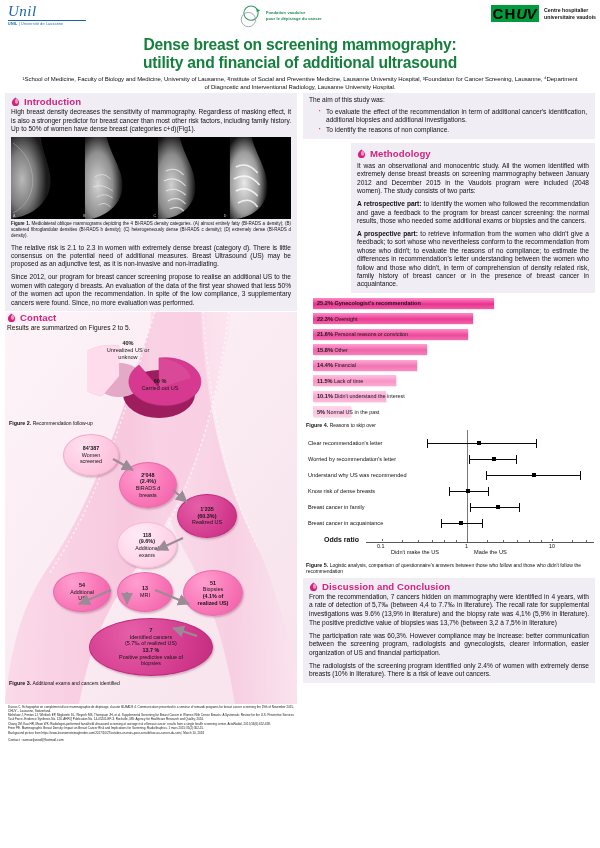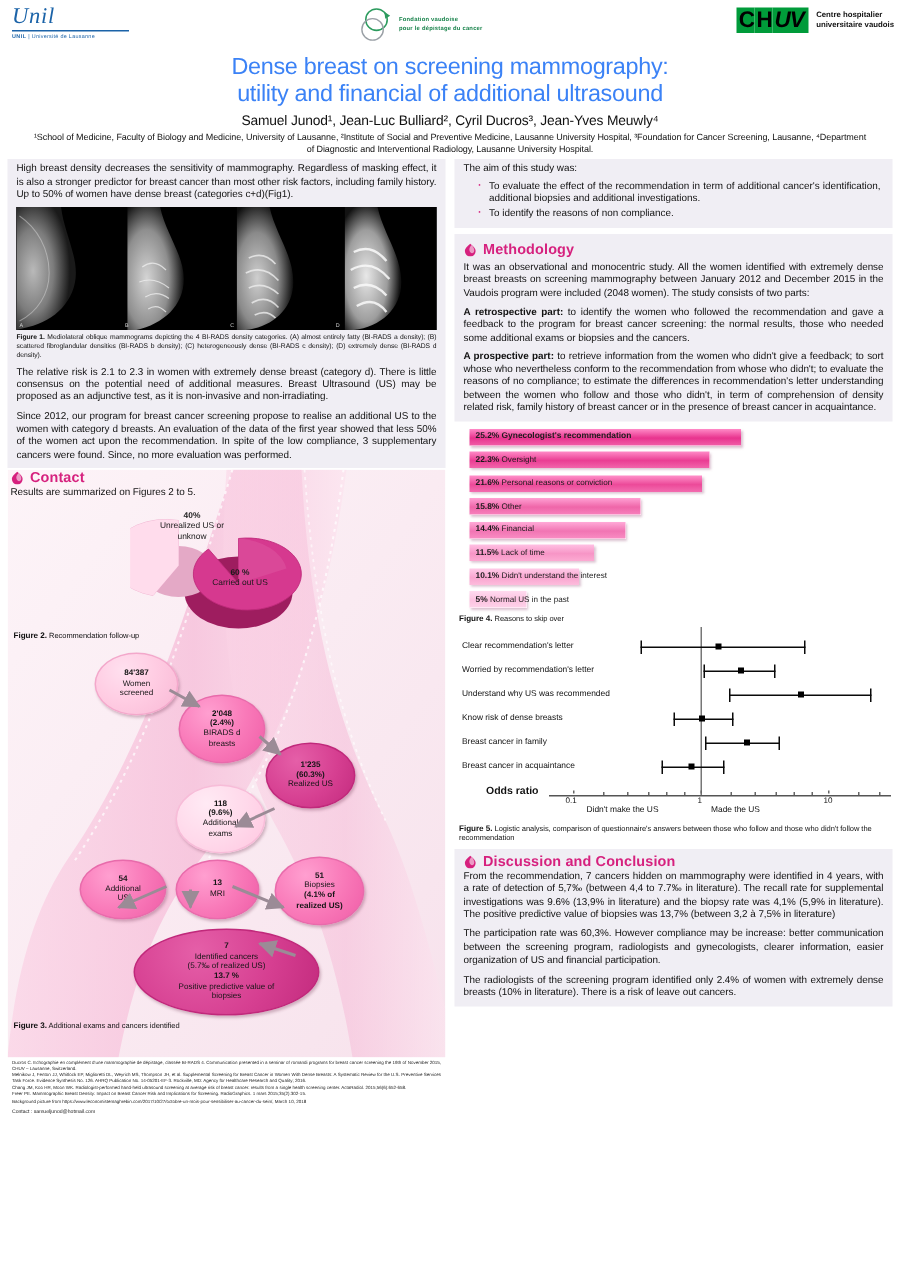--- a/index.html
+++ b/index.html
@@ -35,21 +35,21 @@
   .chuv-h { background: #009b3a; color: #000; font-weight: bold; font-size: 15px;
             line-height: 17px; padding: 0 1px; letter-spacing: -1px; }
   .chuv-uv { background: #009b3a; color: #000; font-weight: bold; font-size: 15px;
              line-height: 17px; padding: 0 3px 0 1px; letter-spacing: -0.5px;
              font-style: italic; }
   .chuv-txt { font-size: 5.2px; color: #111; line-height: 6.6px; font-weight: bold; }
 
   
   .titleblock { text-align: center; padding: 2px 14px 0; }
   .ttl {
-    color: #3b82f6; font-weight: normal; font-size: 15.6px;
+    color: #15803d; font-weight: bold; font-size: 15.6px;
     line-height: 18px; letter-spacing: -.2px;
   }
   .authors { font-size: 9.2px; color: #111; margin-top: 3px; letter-spacing: -.1px; }
   .affil { font-size: 6.0px; color: #111; line-height: 8.2px; margin-top: 3px;
            padding: 0 6px; letter-spacing: -.05px; }
 
   
   .cols { position: relative; display: flex; gap: 6px; padding: 2px 5px 0; }
   .col { width: 292px; position: relative; }
 
@@ -181,29 +181,35 @@
       <div class="chuv-txt">
         <div>Centre hospitalier</div>
         <div>universitaire vaudois</div>
       </div>
     </div>
   </div>
 
   <div class="titleblock">
     <div class="ttl">Dense breast on screening mammography:</div>
     <div class="ttl">utility and financial of additional ultrasound</div>
-    <div class="authors">Samuel Junod¹, Jean-Luc Bulliard², Cyril Ducros³, Jean-Yves Meuwly⁴</div>
     <div class="affil">¹School of Medicine, Faculty of Biology and Medicine, University of Lausanne, ²Institute of Social and Preventive Medicine, Lausanne University Hospital, ³Foundation for Cancer Screening, Lausanne, ⁴Department of Diagnostic and Interventional Radiology, Lausanne University Hospital.</div>
   </div>
 
   <div class="cols">
 
     <div class="col">
 
       <div class="panel">
+        <div class="sechead">
+          <svg class="bullet" viewBox="0 0 20 20">
+            <path d="M10 1 C5 5 2 8 2 12 a8 8 0 0 0 16 0 c0-4-3-7-8-11z" fill="#d6217e"></path>
+            <path d="M12 3 C9 6 8 9 9 12 c1 3 4 4 6 2 2-2 1-7-3-11z" fill="#ffffff" opacity=".55"></path>
+          </svg>
+          <h2>Introduction</h2>
+        </div>
         <div class="body-txt">
           <p>High breast density decreases the sensitivity of mammography. Regardless of masking effect, it is also a stronger predictor for breast cancer than most other risk factors, including family history. Up to 50% of women have dense breast (categories c+d)(Fig1).</p>
         </div>
 
         <div class="mammo-row">
           <div class="mammo">
             <svg width="100%" height="100%" viewBox="0 0 70 82" preserveAspectRatio="none">
               <defs>
                 <radialGradient id="ga" cx="28%" cy="52%" r="62%">
                   <stop offset="0%" stop-color="#b9b9b9"></stop>
@@ -410,21 +416,21 @@
     <div class="col">
 
       <div class="panel">
         <div class="body-txt">The aim of this study was:</div>
         <ul class="bullets">
           <li>To evaluate the effect of the recommendation in term of additional cancer's identification, additional biopsies and additional investigations.</li>
           <li>To identify the reasons of non compliance.</li>
         </ul>
       </div>
 
-      <div class="panel" style="margin-top:4px; padding-top:5px;">
+      <div class="panel" style="margin-top:4px; padding-top:5px;margin-left:48px;">
         <div class="sechead" style="margin-bottom:3px;">
           <svg class="bullet" viewBox="0 0 20 20">
             <path d="M10 1 C5 5 2 8 2 12 a8 8 0 0 0 16 0 c0-4-3-7-8-11z" fill="#d6217e"></path>
             <path d="M12 3 C9 6 8 9 9 12 c1 3 4 4 6 2 2-2 1-7-3-11z" fill="#ffffff" opacity=".55"></path>
           </svg>
           <h2>Methodology</h2>
         </div>
         <div class="body-txt">
           <p>It was an observational and monocentric study. All the women identified with extremely dense breast breasts on screening mammography between January 2012 and December 2015 in the Vaudois program were included (2048 women). The study consists of two parts:</p>
           <p>

